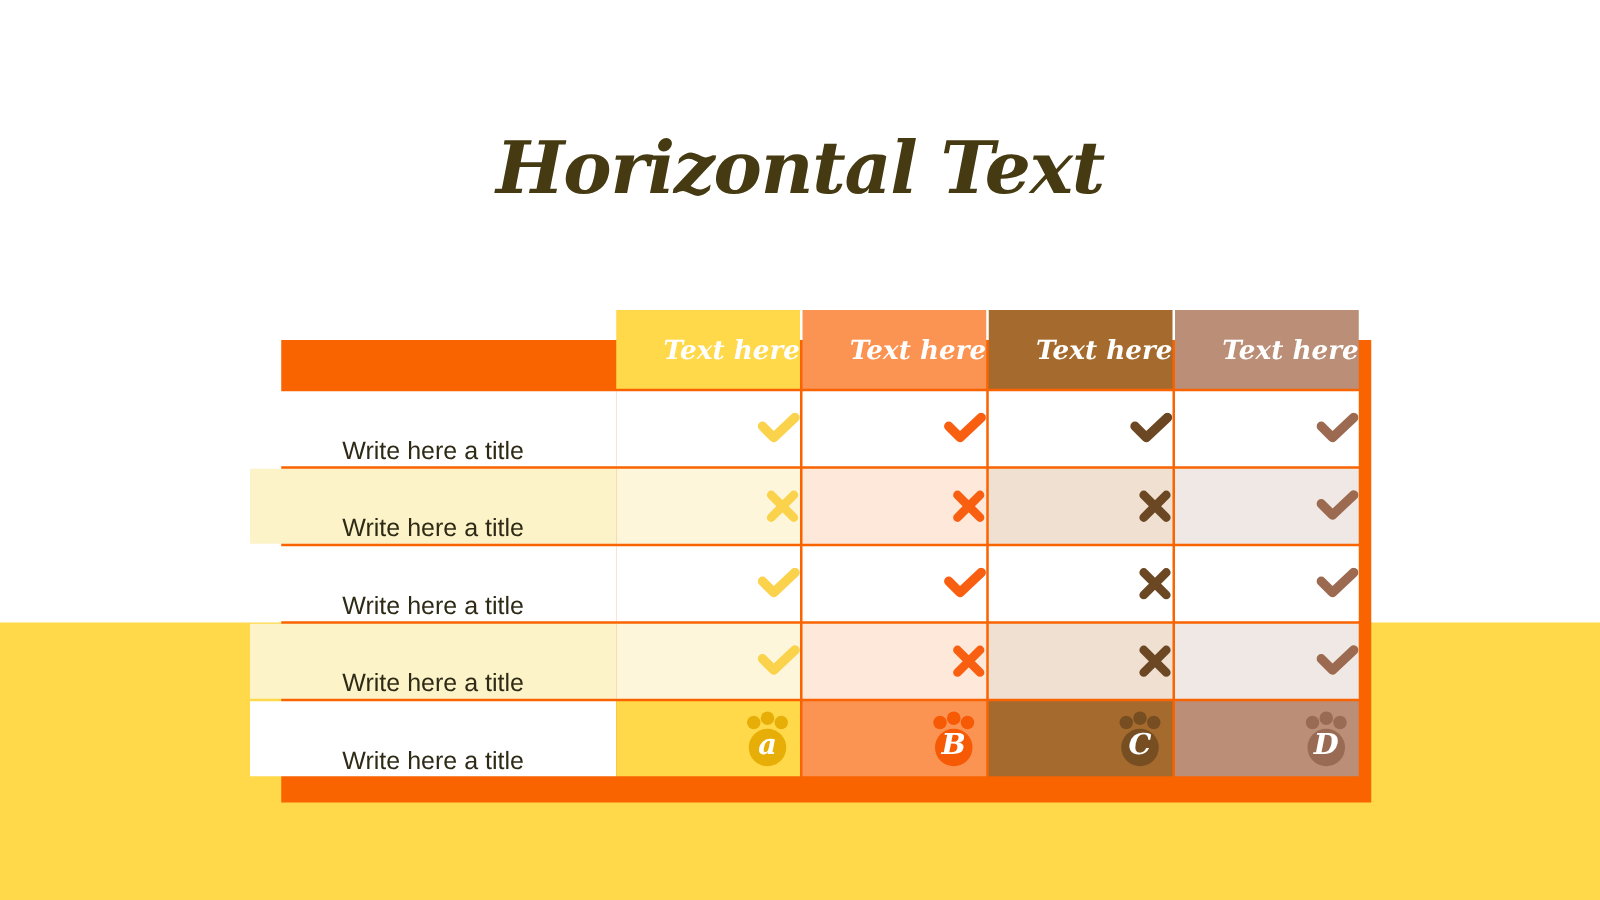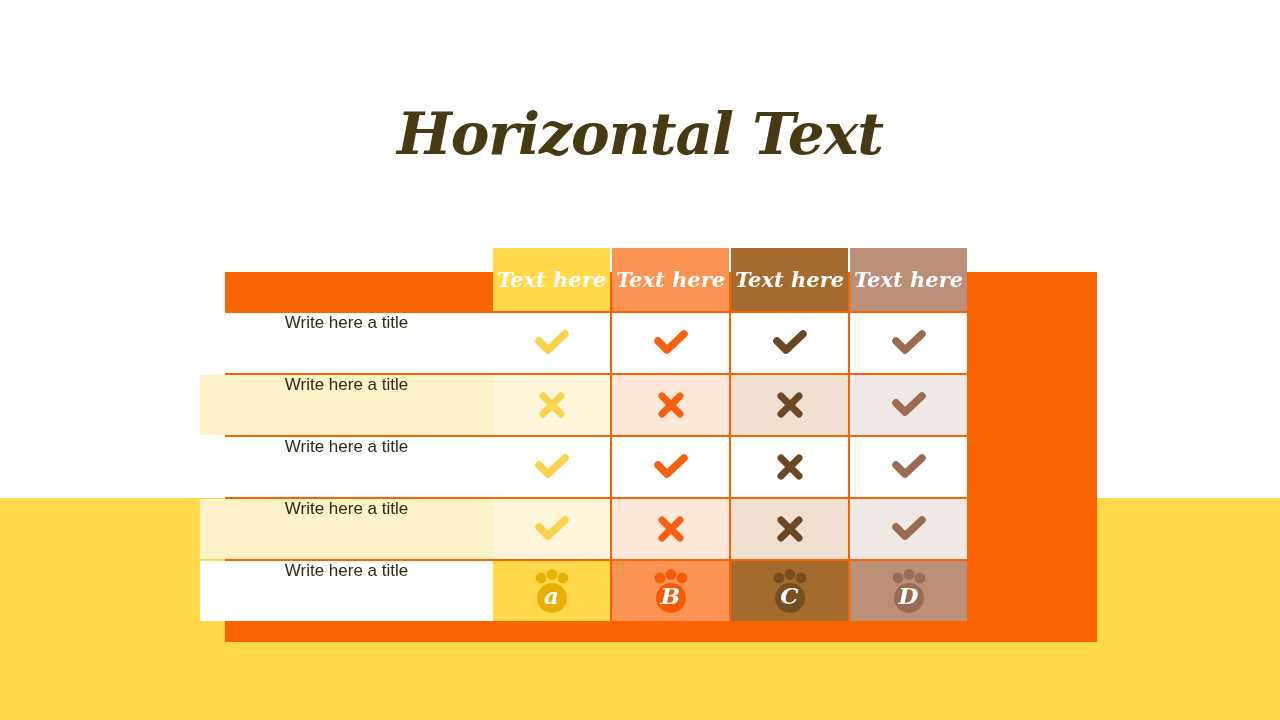--- a/index.html
+++ b/index.html
@@ -33,27 +33,27 @@
 
   
   .table{
     position:absolute;left:200px;top:248px;z-index:5;
   }
   .row{display:flex;align-items:stretch;}
   .rowgap{height:2px;}
 
   .labelcell{
     width:293px;
-    display:flex;align-items:flex-start;justify-content:center;
-    font-size:17px;color:#2E2A16;
+    display:flex;align-items:flex-end;justify-content:center;
+    font-size:20px;color:#2E2A16;
     box-sizing:border-box;
   }
   .cell{
-    width:117px;
-    display:flex;align-items:center;justify-content:center;
+    width:147px;
+    display:flex;align-items:center;justify-content:flex-end;
     box-sizing:border-box;
     margin-right:2px;
   }
   .cell:last-child{margin-right:0;}
 
   .h-row .cell{height:63px;}
   .d-row .cell,.d-row .labelcell{height:60px;}
   .f-row .cell,.f-row .labelcell{height:60px;}
 
   .hdr-text{

